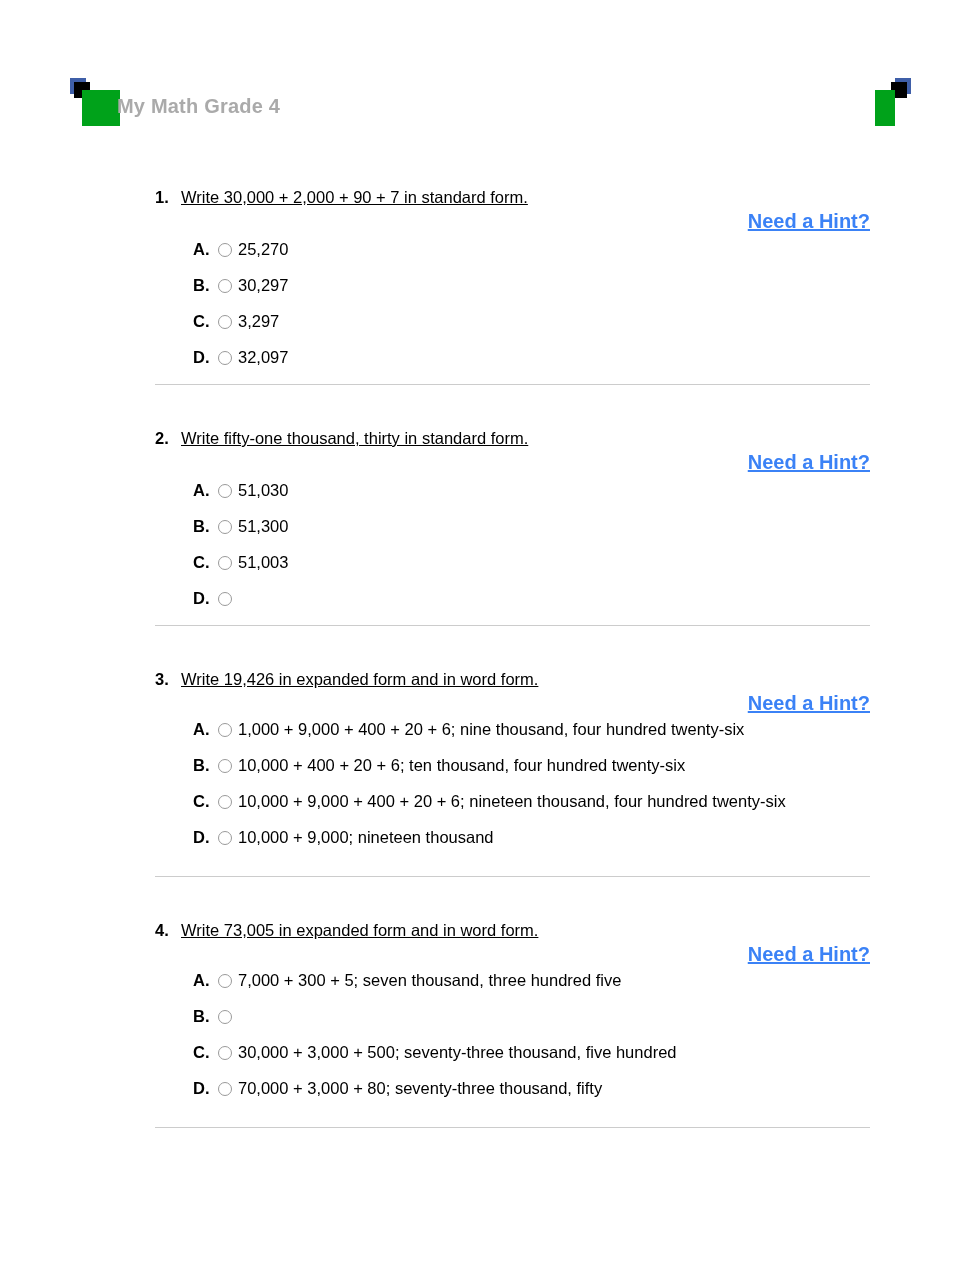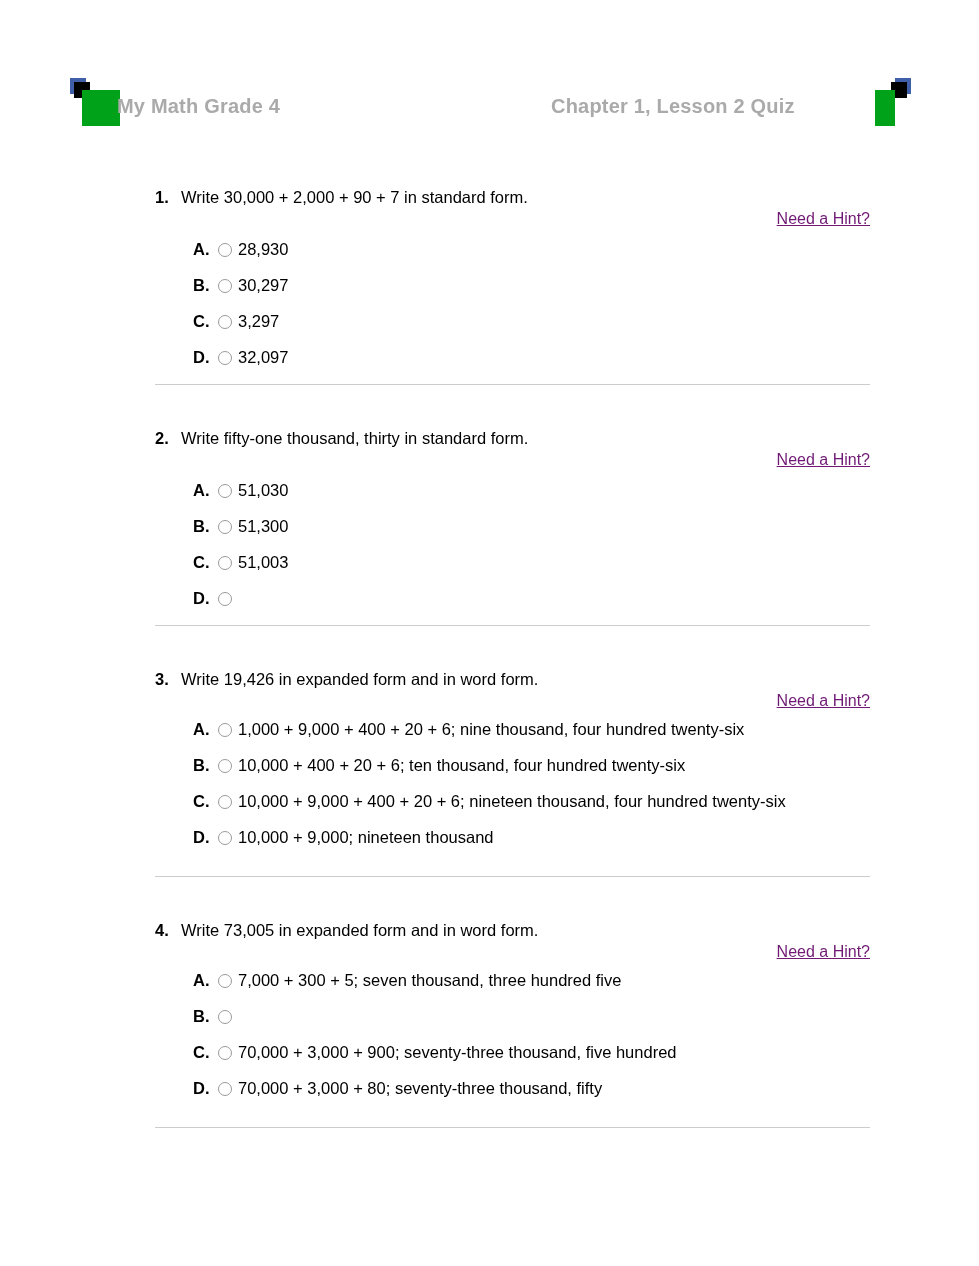--- a/index.html
+++ b/index.html
@@ -95,31 +95,32 @@
     line-height: 22px;
   }
   .q-number {
     font-weight: bold;
     min-width: 26px;
     flex: 0 0 26px;
   }
   .q-text {
     flex: 1 1 auto;
     padding-right: 10px;
+    text-decoration: underline;
   }
 
   .hint-row {
     text-align: right;
     margin-top: 2px;
     height: 24px;
   }
   .hint-link {
-    font-size: 16px;
-    font-weight: normal;
-    color: #701a75;
+    font-size: 20px;
+    font-weight: bold;
+    color: #3b82f6;
     text-decoration: underline;
     cursor: pointer;
     display: inline-block;
   }
 
   .options {
     margin-top: 2px;
   }
   .option-row {
     display: flex;
@@ -162,21 +163,20 @@
 <div class="header">
 
   <div class="logo-mark logo-left">
     <span class="logo-sq-blue"></span>
     <span class="logo-sq-black"></span>
     <span class="logo-sq-green"></span>
   </div>
 
   <div class="header-title header-title-left">My Math Grade 4</div>
 
-  <div class="header-title header-title-right">Chapter 1, Lesson 2 Quiz</div>
 
   <div class="logo-mark logo-right">
     <span class="logo-sq-blue"></span>
     <span class="logo-sq-black"></span>
     <span class="logo-sq-green"></span>
   </div>
 
 </div>
 
 <div class="quiz">
@@ -186,21 +186,21 @@
       <span class="q-number">1.</span>
       <span class="q-text">Write 30,000 + 2,000 + 90 + 7 in standard form.</span>
     </div>
     <div class="hint-row">
       <span class="hint-link">Need a Hint?</span>
     </div>
     <div class="options">
       <div class="option-row">
         <span class="opt-letter">A.</span>
         <span class="opt-radio"></span>
-        <span class="opt-text">28,930</span>
+        <span class="opt-text">25,270</span>
       </div>
       <div class="option-row">
         <span class="opt-letter">B.</span>
         <span class="opt-radio"></span>
         <span class="opt-text">30,297</span>
       </div>
       <div class="option-row">
         <span class="opt-letter">C.</span>
         <span class="opt-radio"></span>
         <span class="opt-text">3,297</span>
@@ -290,21 +290,21 @@
         <span class="opt-radio"></span>
         <span class="opt-text">7,000 + 300 + 5; seven thousand, three hundred five</span>
       </div>
       <div class="option-row">
         <span class="opt-letter">B.</span>
         <span class="opt-radio"></span>
       </div>
       <div class="option-row">
         <span class="opt-letter">C.</span>
         <span class="opt-radio"></span>
-        <span class="opt-text">70,000 + 3,000 + 900; seventy-three thousand, five hundred</span>
+        <span class="opt-text">30,000 + 3,000 + 500; seventy-three thousand, five hundred</span>
       </div>
       <div class="option-row">
         <span class="opt-letter">D.</span>
         <span class="opt-radio"></span>
         <span class="opt-text">70,000 + 3,000 + 80; seventy-three thousand, fifty</span>
       </div>
     </div>
   </div>
 
 </div>

